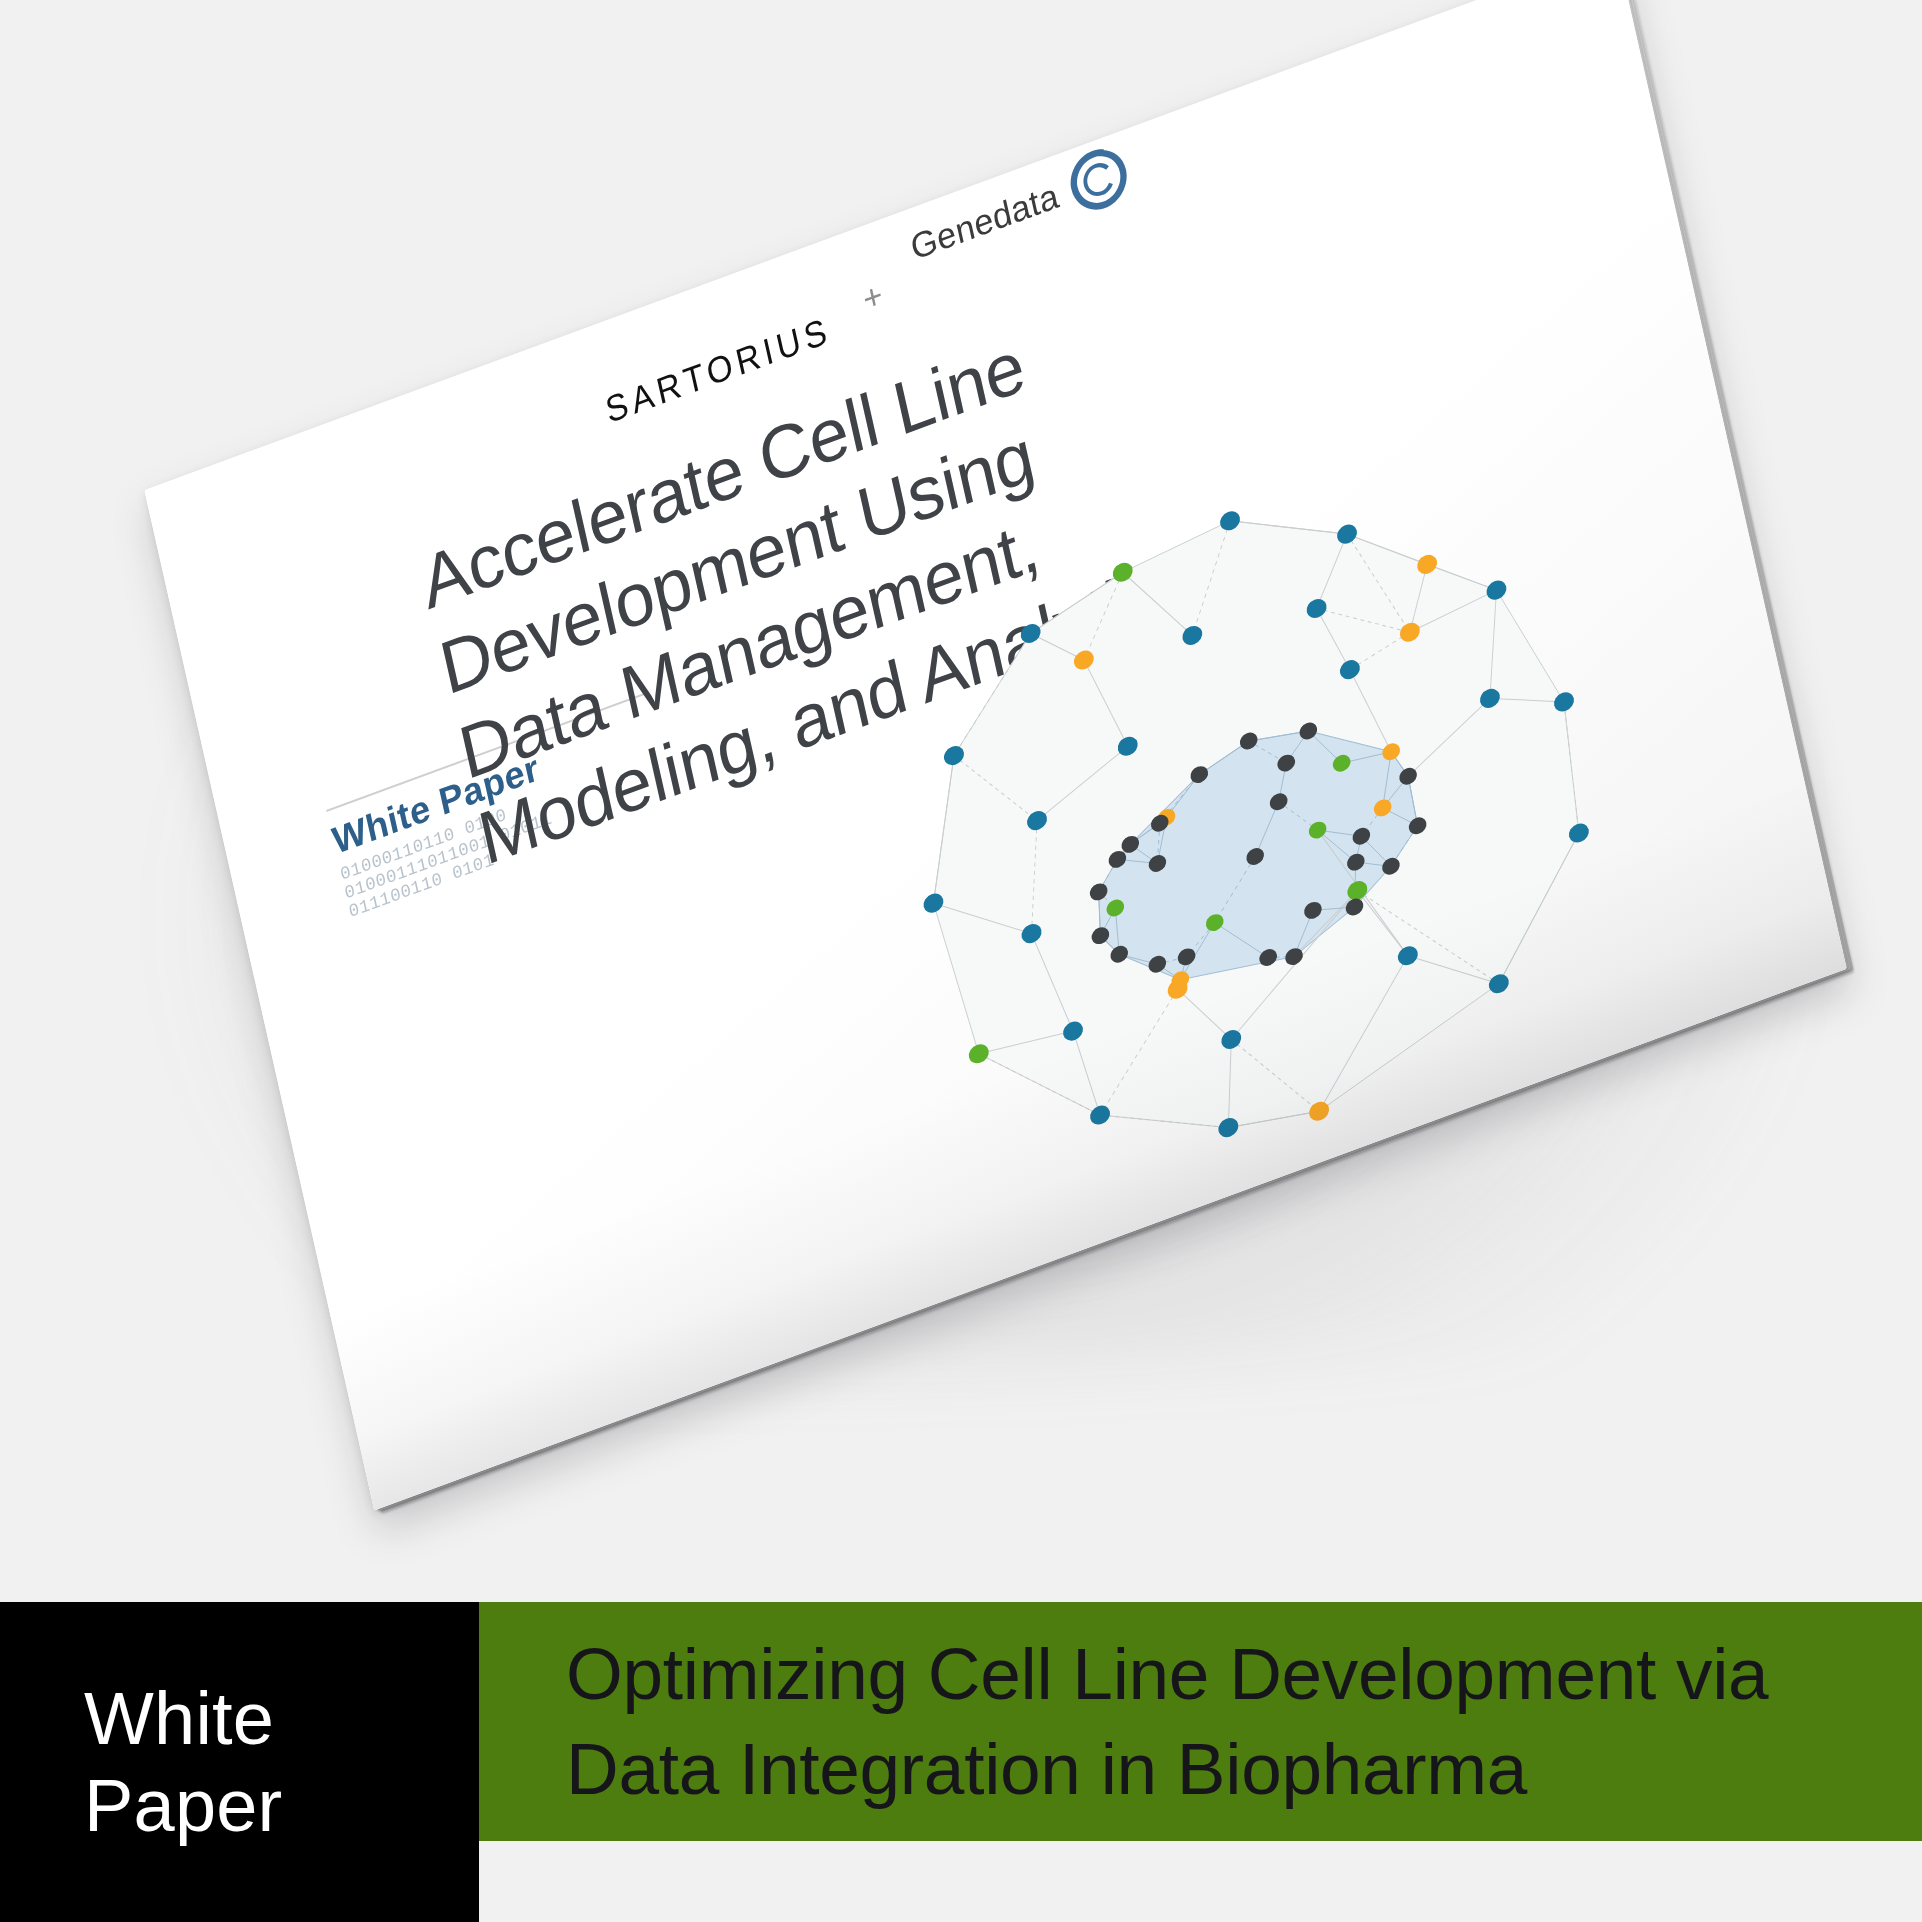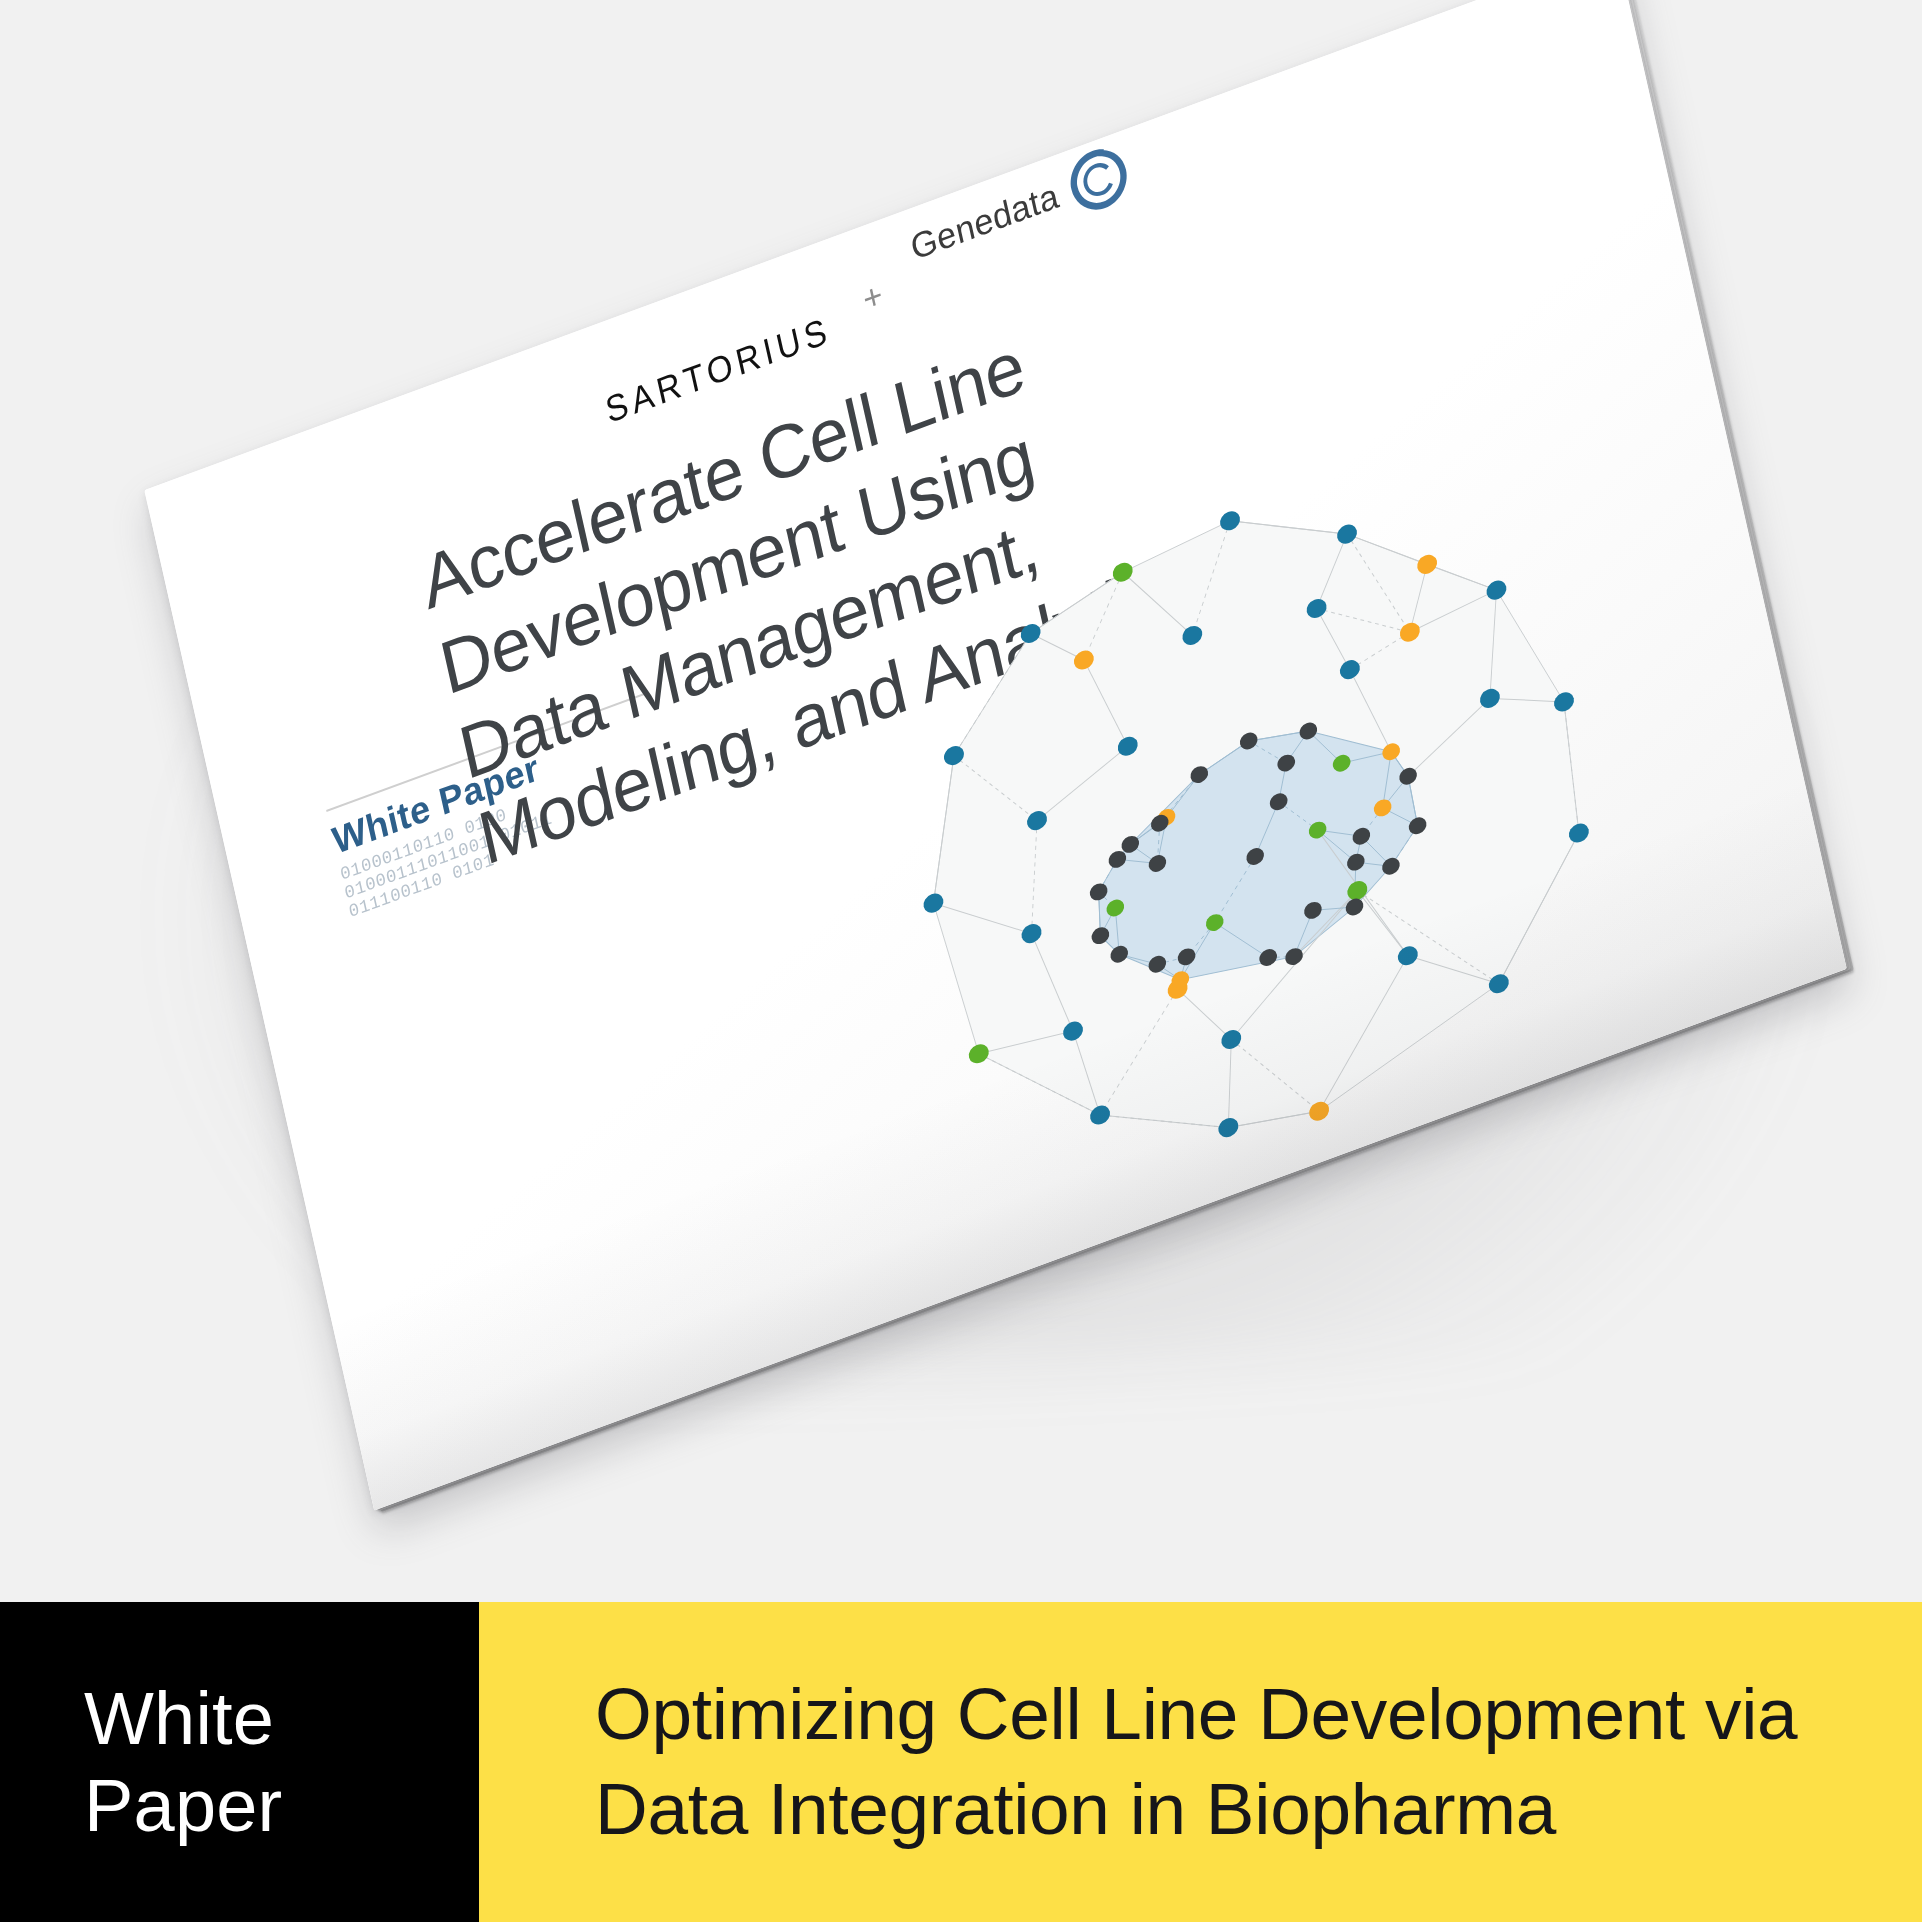--- a/index.html
+++ b/index.html
@@ -115,23 +115,23 @@
   .banner{position:absolute;left:0;top:1602px;width:1923px;height:320px;display:flex;}
   .banner-left{
     width:479px;height:320px;background:#000000;
     display:flex;flex-direction:column;justify-content:center;
     padding-left:84px;box-sizing:border-box;
   }
   .banner-left span{
     color:#ffffff;font-size:74px;line-height:1.18;font-weight:400;letter-spacing:0.2px;
   }
   .banner-right{
-    flex:1;height:320px;background:#fde047;
+    flex:1;height:239px;background:#4d7c0f;
     display:flex;flex-direction:column;justify-content:center;
-    padding-left:116px;box-sizing:border-box;
+    padding-left:87px;box-sizing:border-box;
   }
   .banner-right span{
     color:#16161a;font-size:73px;line-height:1.30;font-weight:400;letter-spacing:-0.3px;
   }
 </style>
 </head>
 <body>
 
 <div class="stage">
 

